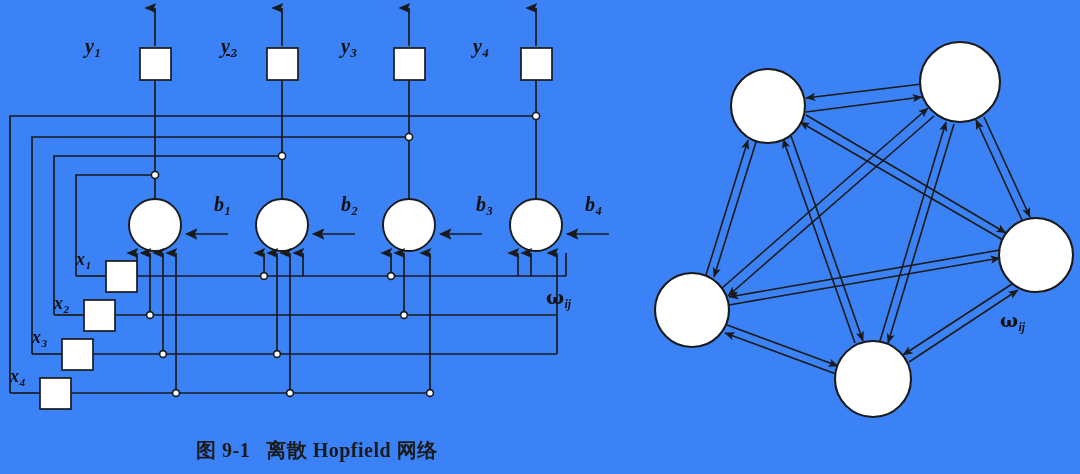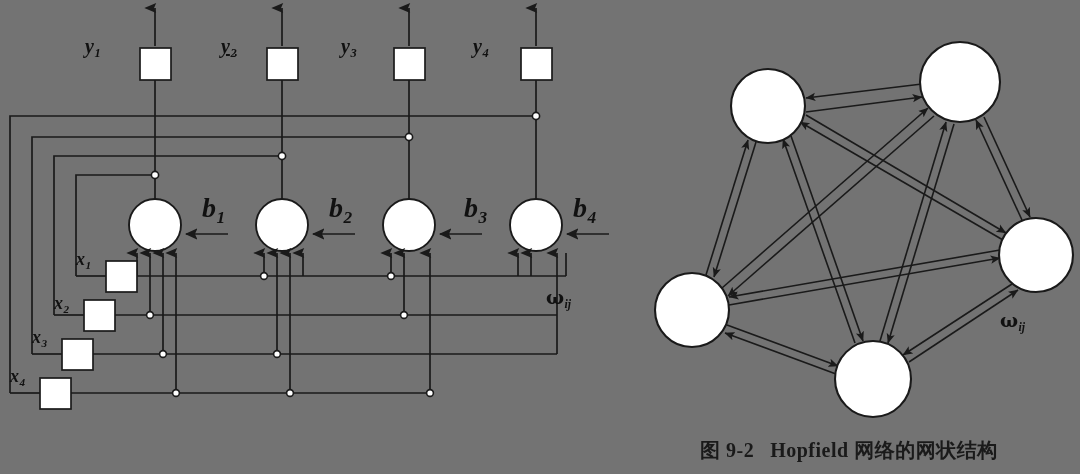--- a/index.html
+++ b/index.html
@@ -8,21 +8,21 @@
     padding: 0;
     background: #ffffff;
   }
   body {
     font-family: "Liberation Serif", "DejaVu Serif", serif;
   }
   #page {
     position: relative;
     width: 1080px;
     height: 474px;
-    background: #737373;
+    background: #3b82f6;
     overflow: hidden;
   }
   #figure-canvas {
     position: absolute;
     left: 0;
     top: 0;
     width: 1080px;
     height: 474px;
   }
   .cap {
@@ -59,21 +59,21 @@
     white-space: nowrap;
     line-height: 1;
   }
   .mlabel .sub {
     font-size: 0.62em;
     font-style: italic;
     vertical-align: -0.32em;
     margin-left: 0.5px;
   }
   .y-label { font-size: 20px; }
-  .b-label { font-size: 28px; }
+  .b-label { font-size: 20px; margin-left: 12px; }
   .x-label { font-size: 18px; }
   .w-label { font-size: 19px; font-style: normal; }
   .w-label .wg { font-style: normal; font-family: "DejaVu Serif", serif; }
 </style>
 </head>
 <body>
 
 <div id="page">
 
   <svg id="figure-canvas" viewBox="0 0 1080 474">
@@ -285,17 +285,17 @@
   </div>
 
   <div class="mlabel w-label" style="left:546px; top:288px;">
     <span class="wg">ω</span><span class="sub">ij</span>
   </div>
 
   <div class="mlabel w-label" style="left:1000px; top:311px;">
     <span class="wg">ω</span><span class="sub">ij</span>
   </div>
 
-  <div class="cap" id="caption-right">
-    <span class="num">图 9-2</span><span class="gap"></span><span>Hopfield 网络的网状结构</span>
+  <div class="cap" id="caption-left">
+    <span class="num">图 9-1</span><span class="gap"></span><span>离散 Hopfield 网络</span>
   </div>
 
 </div>
 
 </body></html>

